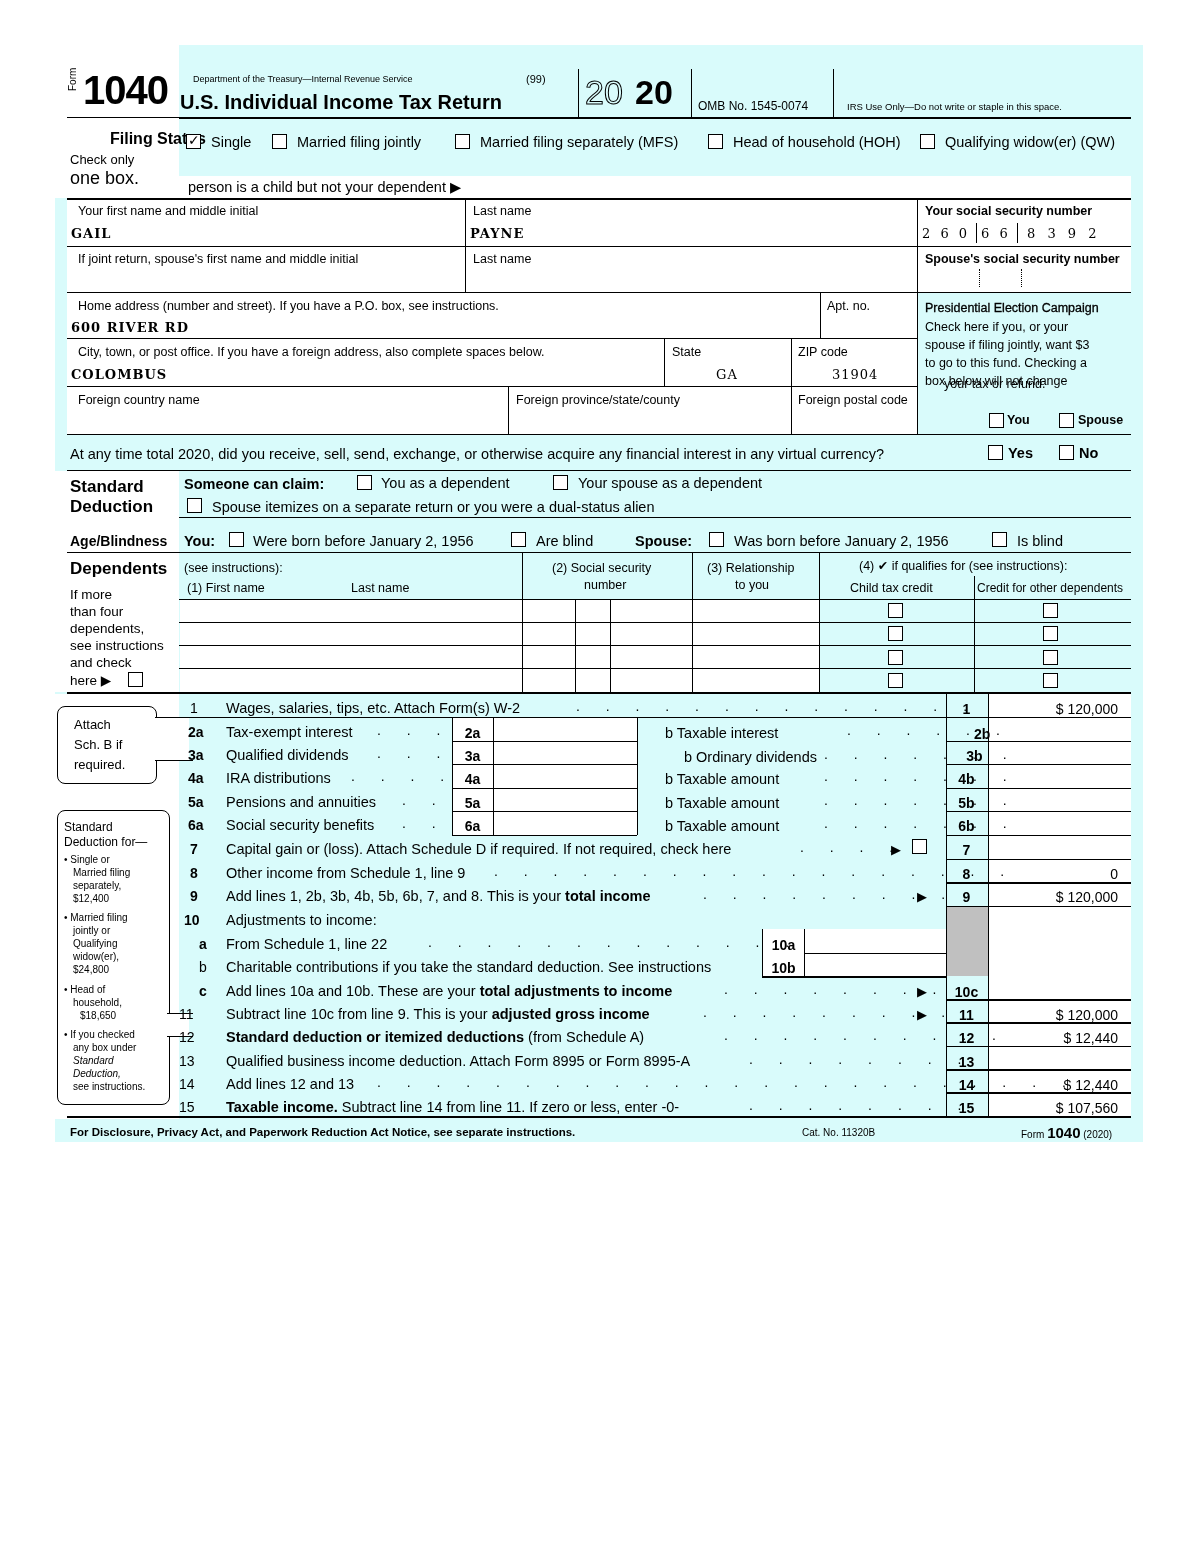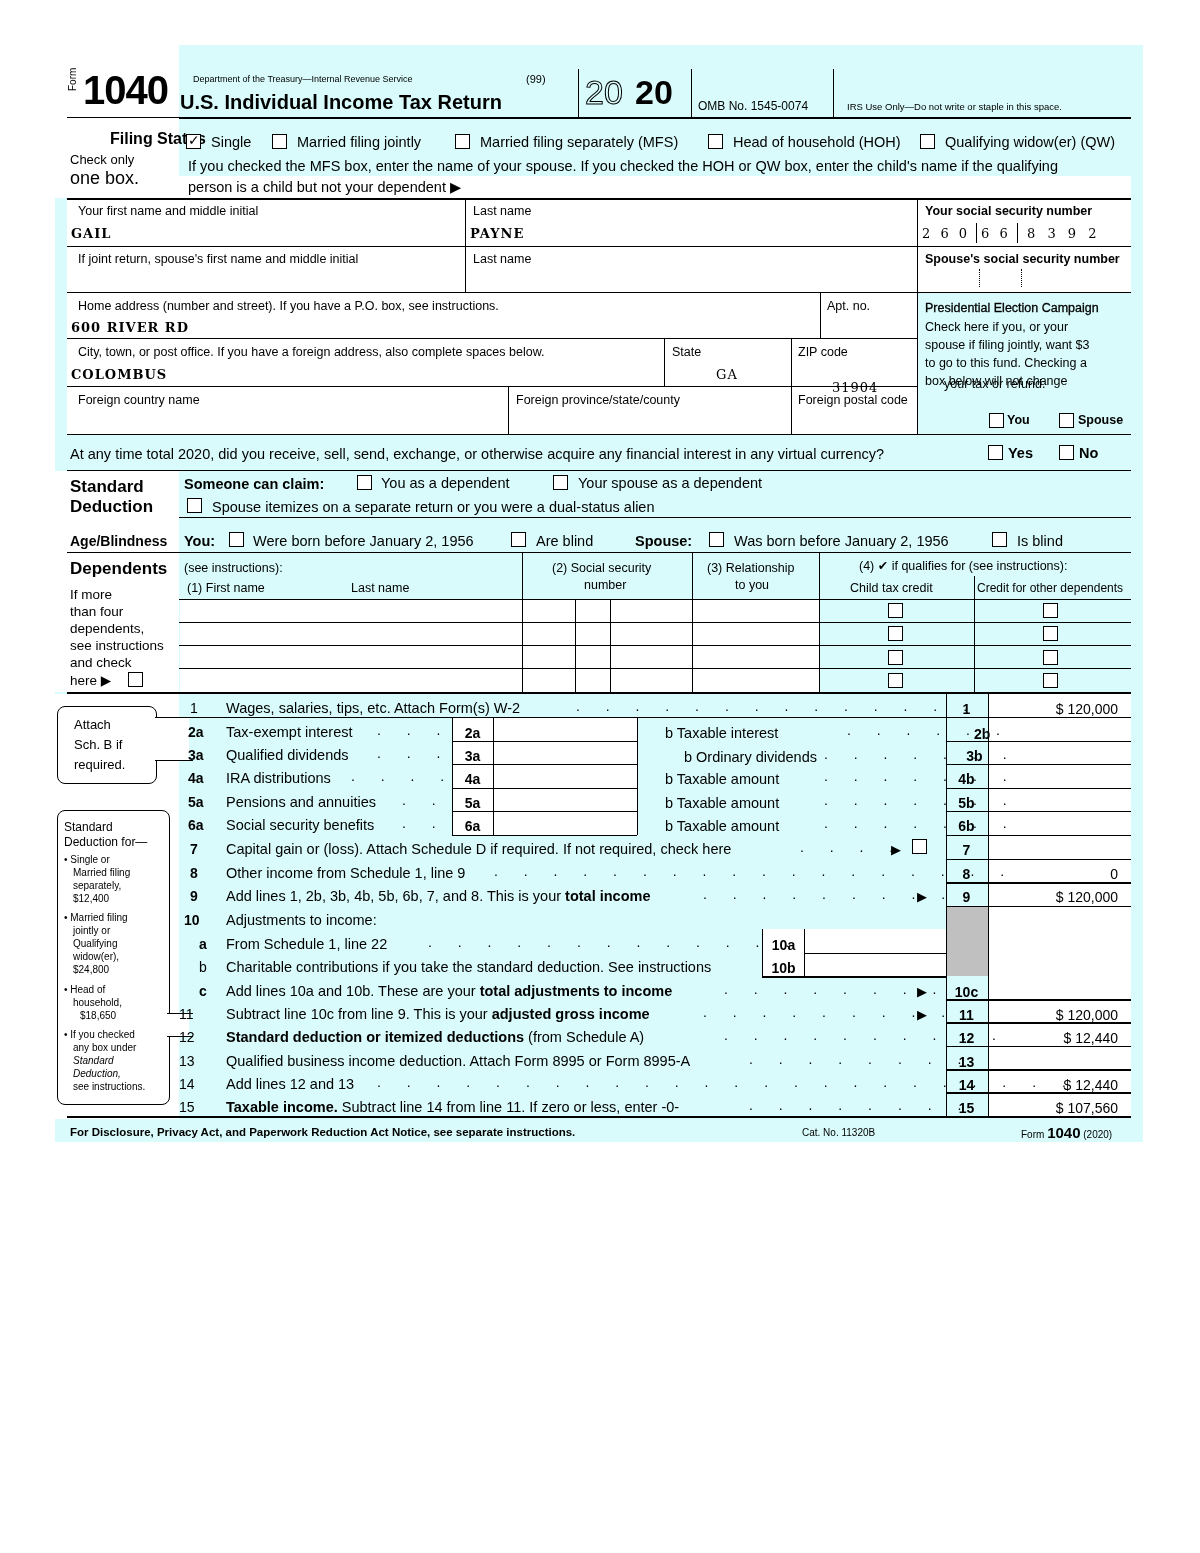--- a/index.html
+++ b/index.html
@@ -54,21 +54,20 @@
   <div class="cb checked" style="left:131px;top:89px;"></div>
   <div class="t" style="left:156px;top:90px;">Single</div>
   <div class="cb" style="left:217px;top:89px;"></div>
   <div class="t" style="left:242px;top:90px;">Married filing jointly</div>
   <div class="cb" style="left:400px;top:89px;"></div>
   <div class="t" style="left:425px;top:90px;">Married filing separately (MFS)</div>
   <div class="cb" style="left:653px;top:89px;"></div>
   <div class="t" style="left:678px;top:90px;">Head of household (HOH)</div>
   <div class="cb" style="left:865px;top:89px;"></div>
   <div class="t" style="left:890px;top:90px;">Qualifying widow(er) (QW)</div>
-  <div class="t" style="left:133px;top:114px;">If you checked the MFS box, enter the name of your spouse. If you checked the HOH or QW box, enter the child's name if the qualifying</div>
   <div class="abs white" style="left:124px;top:131px;width:952px;height:22px;"></div>
   <div class="t" style="left:133px;top:135px;">person is a child but not your dependent ▶</div>
   <div class="hl2" style="left:12px;top:153px;width:1064px;"></div>
 
   <div class="abs white" style="left:12px;top:155px;width:850px;height:234px;"></div>
   <div class="abs white" style="left:862px;top:155px;width:214px;height:92px;"></div>
 
   <div class="t s" style="left:23px;top:160px;">Your first name and middle initial</div>
   <div class="t entry" style="left:16px;top:182px;">GAIL</div>
   <div class="vl" style="left:410px;top:155px;height:92px;"></div>
@@ -96,21 +95,21 @@
   <div class="t s" style="left:772px;top:255px;">Apt. no.</div>
   <div class="hl" style="left:12px;top:293px;width:850px;"></div>
 
   <div class="t s" style="left:23px;top:301px;">City, town, or post office. If you have a foreign address, also complete spaces below.</div>
   <div class="t entry" style="left:16px;top:323px;">COLOMBUS</div>
   <div class="vl" style="left:609px;top:293px;height:48px;"></div>
   <div class="t s" style="left:617px;top:301px;">State</div>
   <div class="t entry" style="left:661px;top:323px;font-weight:normal;">GA</div>
   <div class="vl" style="left:736px;top:293px;height:96px;"></div>
   <div class="t s" style="left:743px;top:301px;">ZIP code</div>
-  <div class="t entry" style="left:777px;top:323px;font-weight:normal;margin-top:13px;">31904</div>
+  <div class="t entry" style="left:777px;top:323px;font-weight:normal;">31904</div>
   <div class="hl" style="left:12px;top:341px;width:850px;"></div>
 
   <div class="t s" style="left:23px;top:349px;">Foreign country name</div>
   <div class="vl" style="left:453px;top:341px;height:48px;"></div>
   <div class="t s" style="left:461px;top:349px;">Foreign province/state/county</div>
   <div class="t s" style="left:743px;top:349px;">Foreign postal code</div>
   <div class="hl" style="left:12px;top:389px;width:1064px;"></div>
 
   <div class="t s b" style="left:870px;top:257px;font-weight:normal;-webkit-text-stroke:0.3px #000;">Presidential Election Campaign</div>
   <div class="t s" style="left:870px;top:276px;">Check here if you, or your</div>

